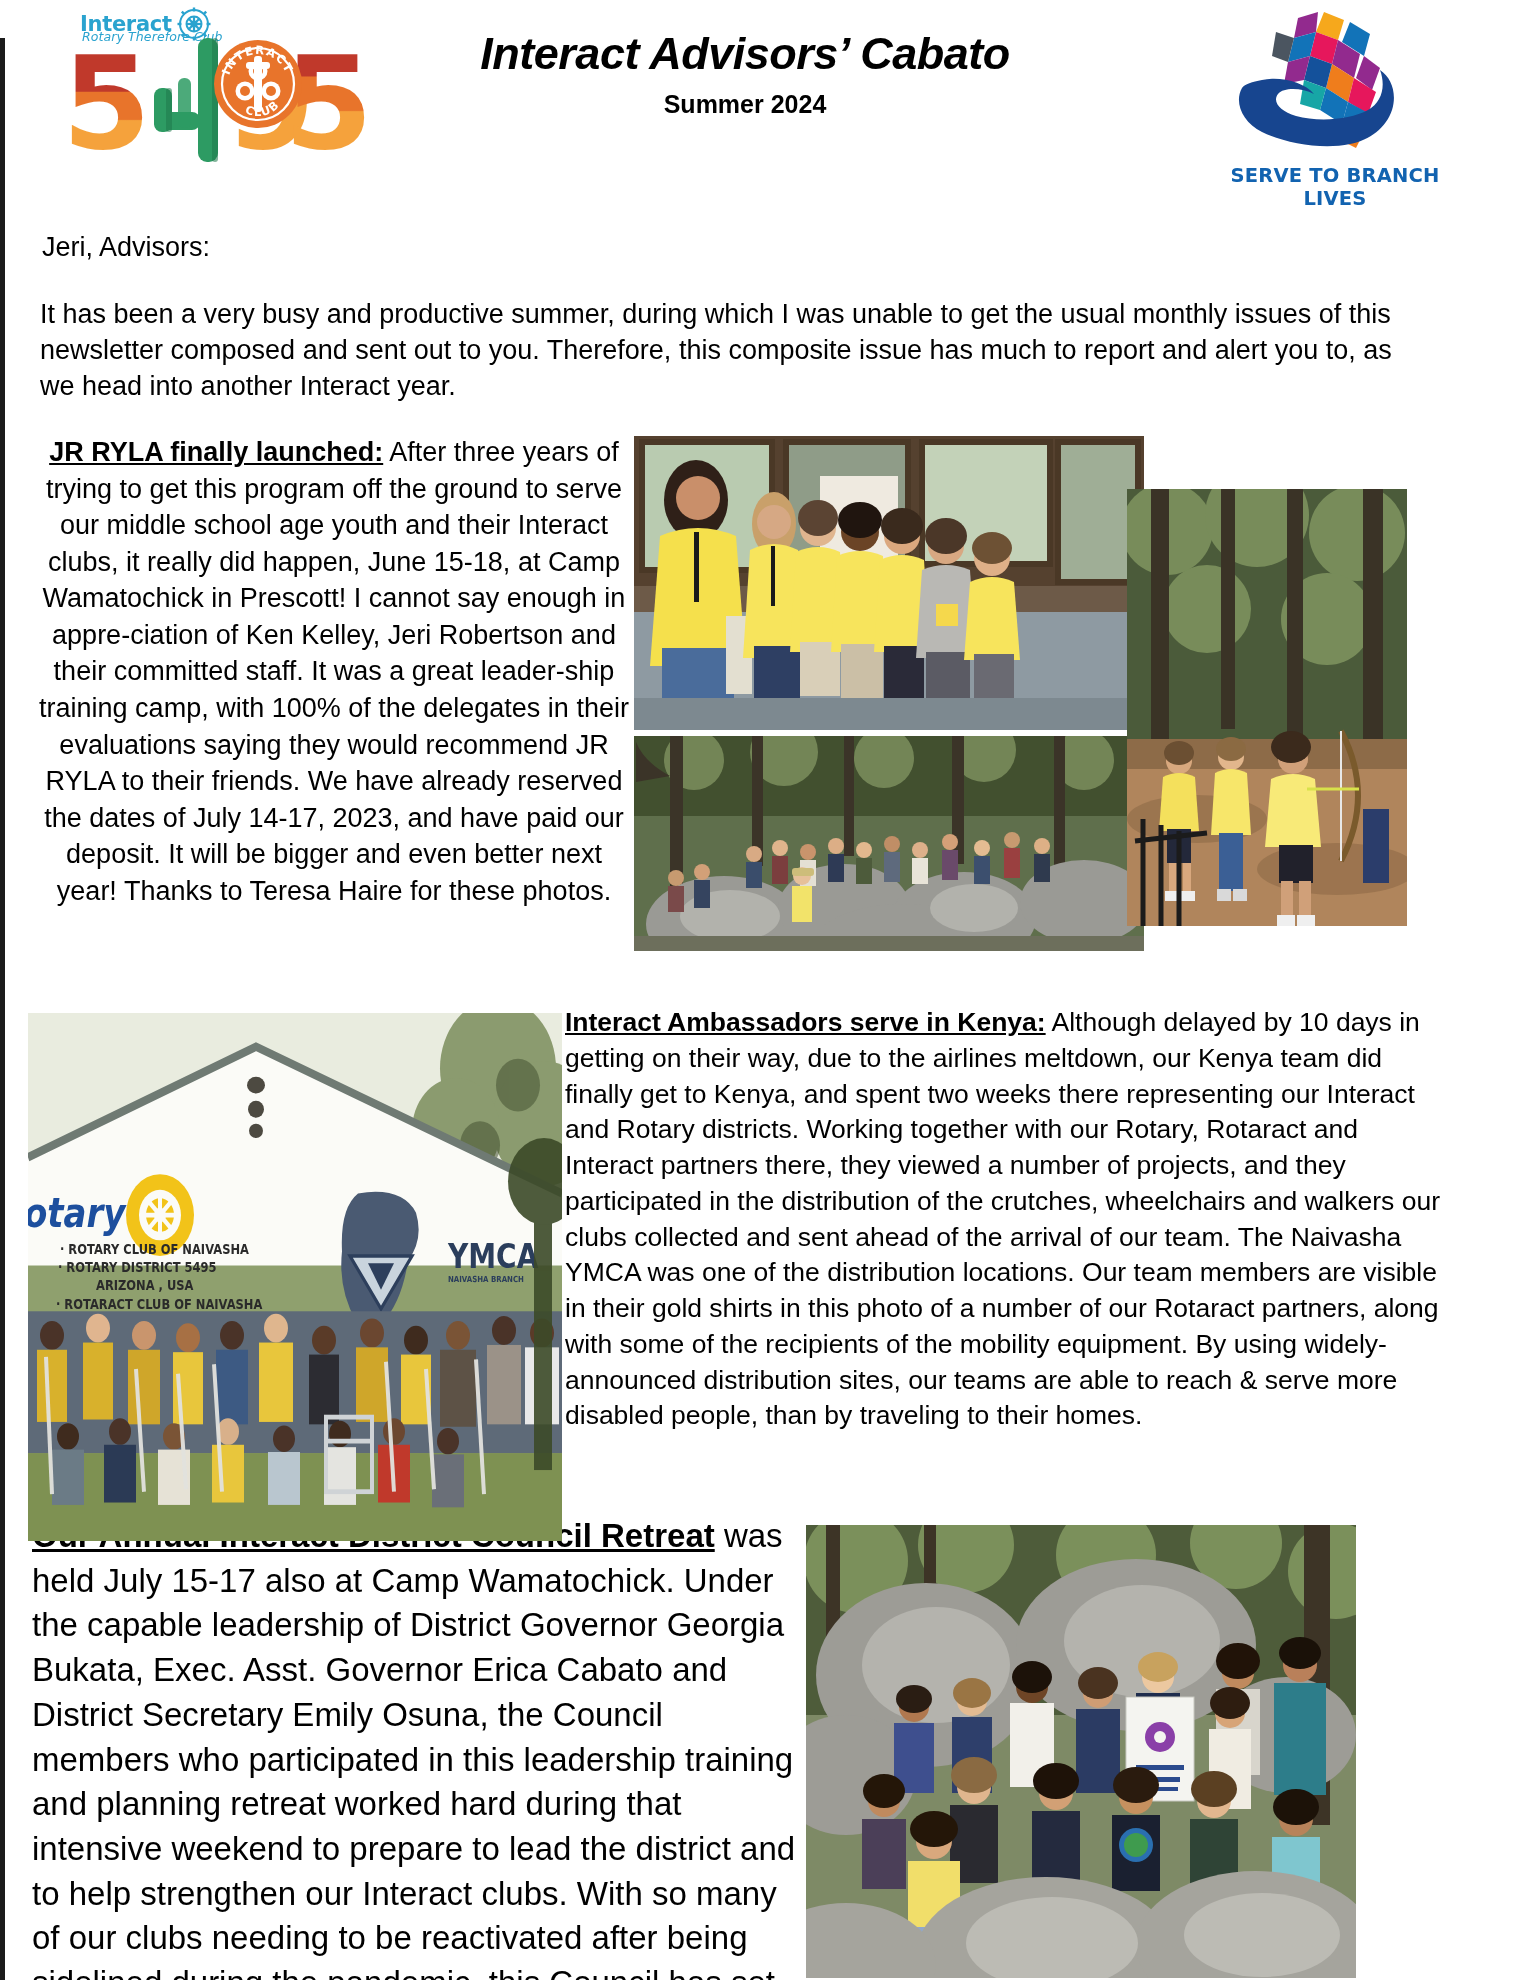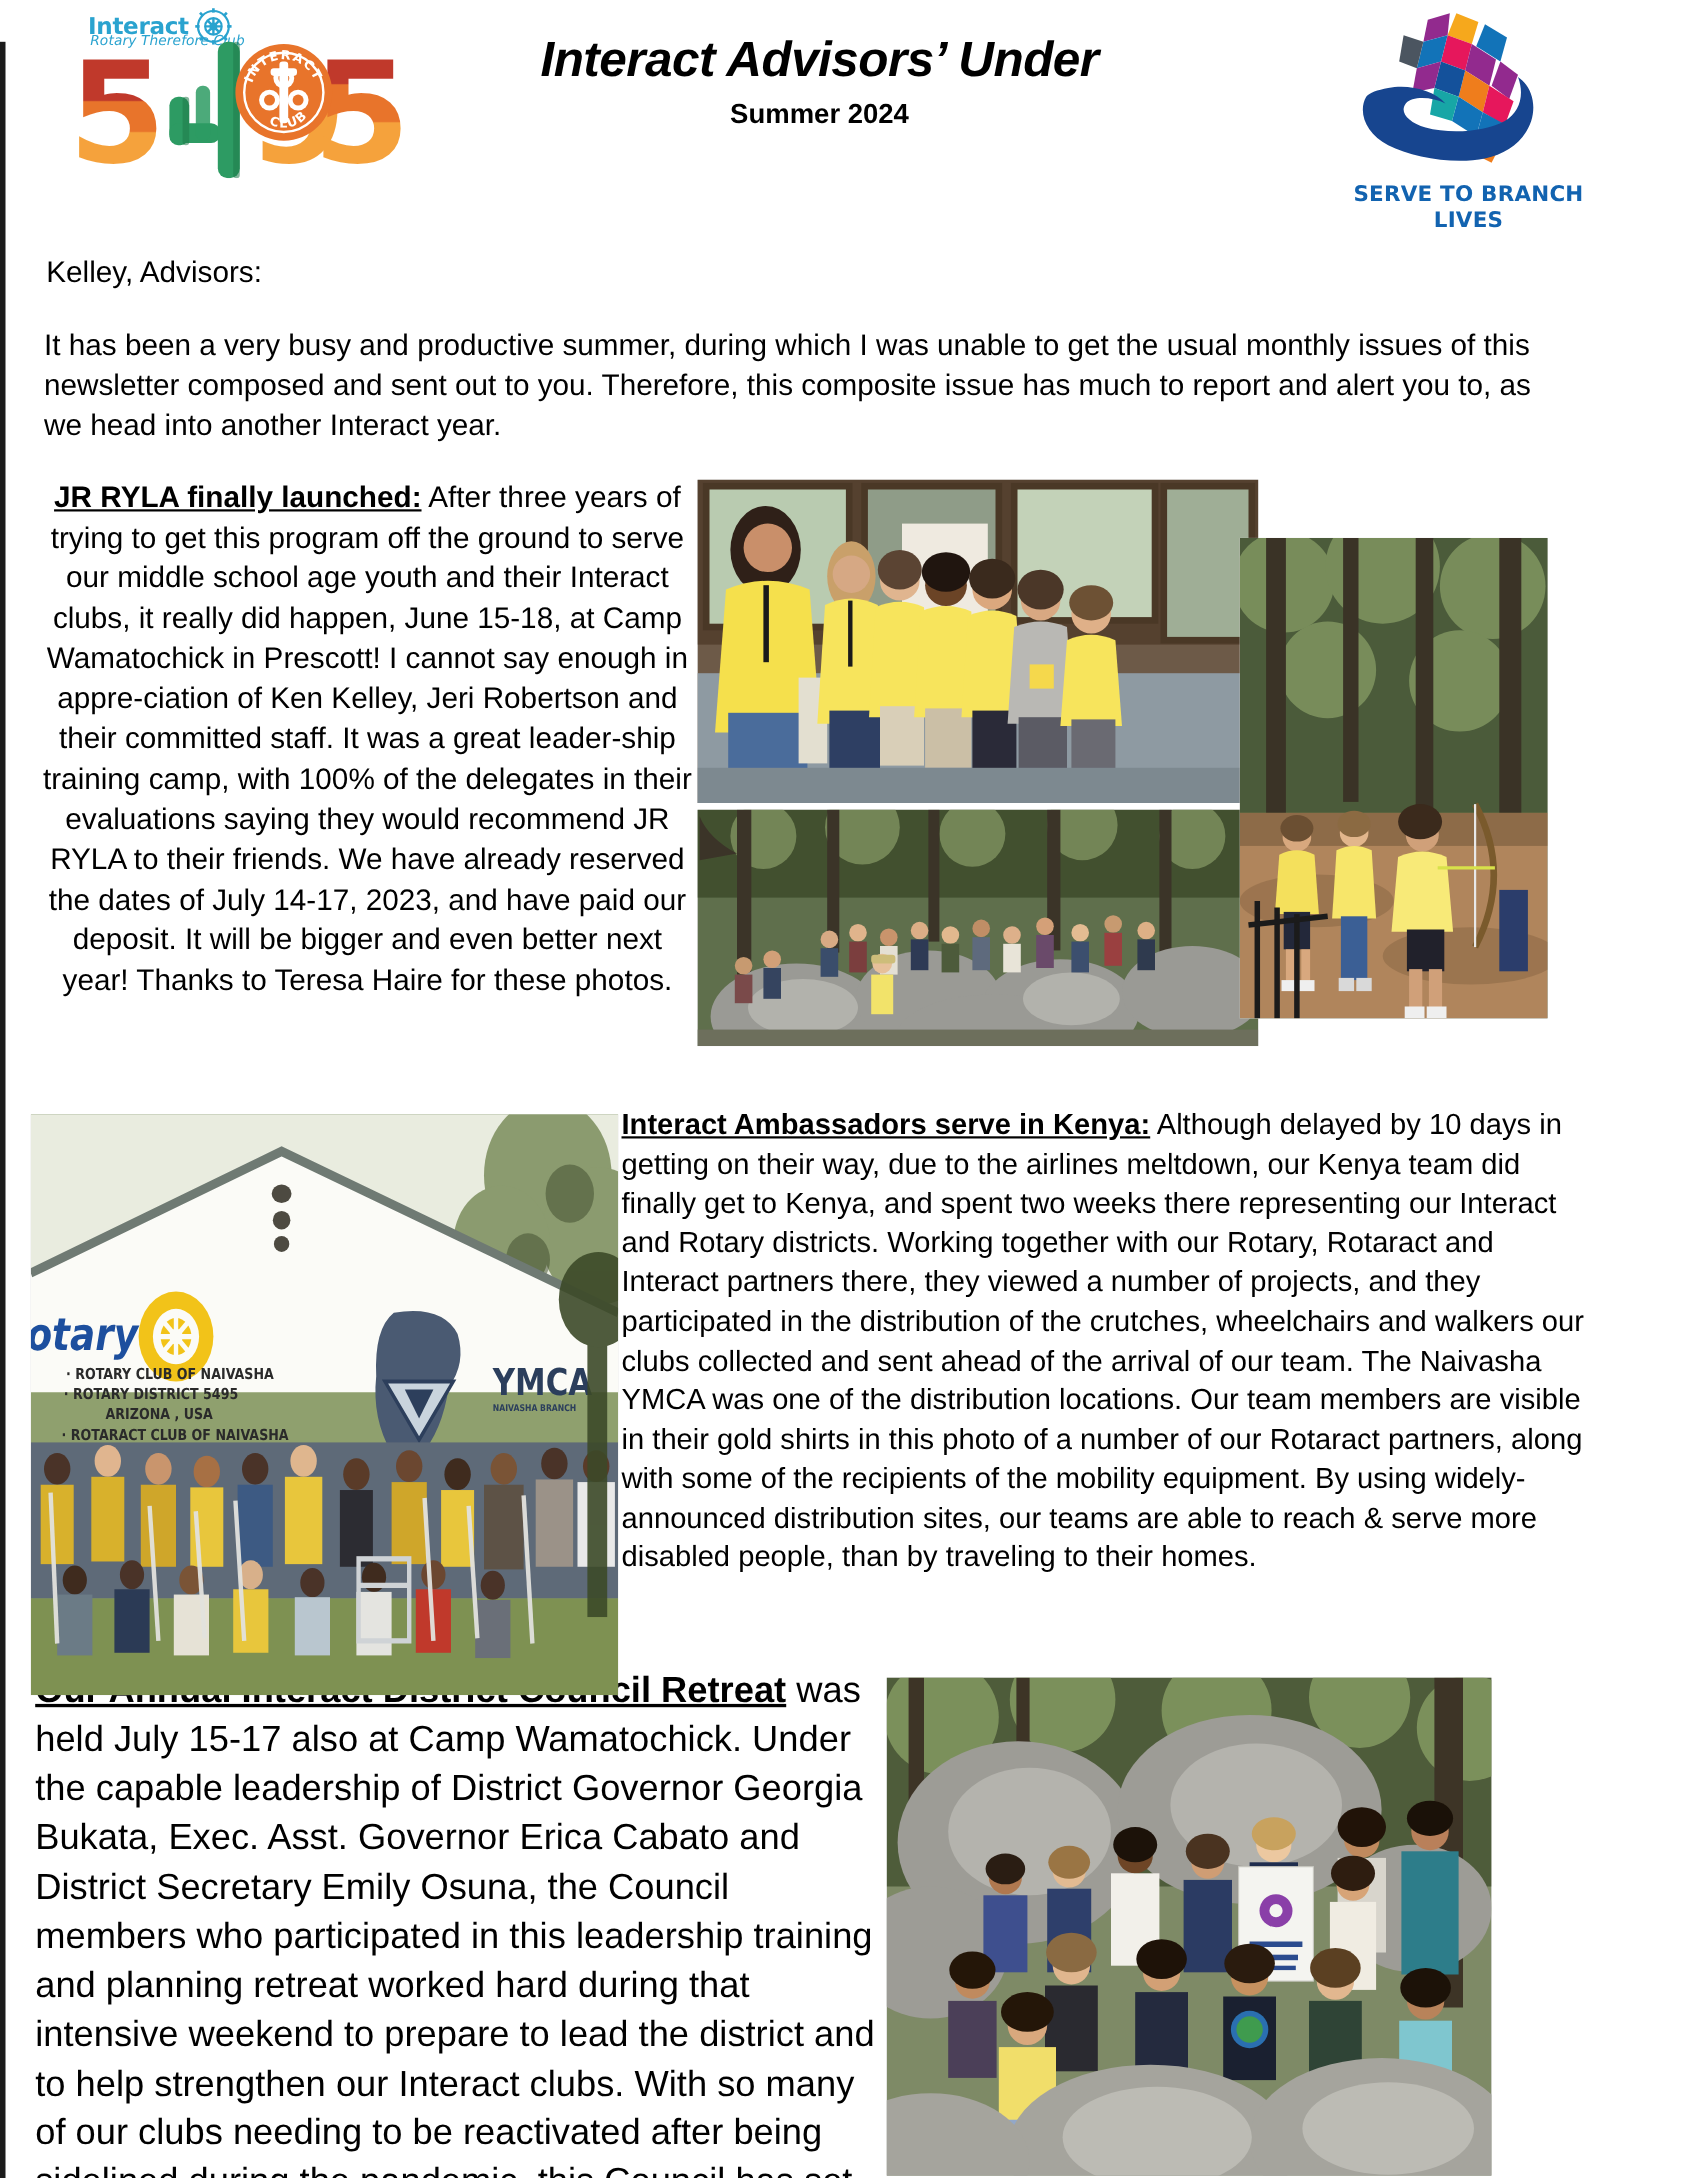--- a/index.html
+++ b/index.html
@@ -282,21 +282,21 @@
         <text font-family="DejaVu Sans, sans-serif" font-size="11.5" font-weight="bold" fill="#fff" letter-spacing="1.5">
           <textPath href="#sealTop" startOffset="9%">INTERACT</textPath>
         </text>
         <text font-family="DejaVu Sans, sans-serif" font-size="11.5" font-weight="bold" fill="#fff" letter-spacing="1.5">
           <textPath href="#sealBot" startOffset="34%">CLUB</textPath>
         </text>
       </svg>
     </div>
 
     <div class="title-block">
-      <h1 class="doc-title">Interact Advisors’ Under</h1>
+      <h1 class="doc-title">Interact Advisors’ Cabato</h1>
       <div class="doc-subtitle">Summer 2024</div>
     </div>
 
     <div class="serve-logo">
       <svg width="210" height="150" viewBox="0 0 210 150">
         <g transform="translate(28,2)">
           <g>
             <path d="M66 2 L86 10 L80 30 L58 22 Z" fill="#f6a81c"></path>
             <path d="M40 8 L60 2 L58 22 L36 28 Z" fill="#922a8e"></path>
             <path d="M92 12 L112 24 L106 46 L84 32 Z" fill="#1273b8"></path>
@@ -325,21 +325,21 @@
                    C 22 101, 14 92, 20 84
                    C 26 77, 44 78, 56 84
                    C 46 72, 22 66, 4 70
                    C -6 72, -13 74, -16 78 Z" fill="#17458f"></path>
         </g>
       </svg>
       <div class="serve-tagline">SERVE TO BRANCH LIVES</div>
     </div>
   </div>
 
-  <div class="greeting">Kelley, Advisors:</div>
+  <div class="greeting">Jeri, Advisors:</div>
   <div class="intro">It has been a very busy and productive summer, during which I was unable to get the usual monthly issues of this newsletter composed and sent out to you.  Therefore, this composite issue has much to report and alert you to, as we head into another Interact year.</div>
 
   <div class="col-jrryla">
     <span class="sec-head">JR RYLA finally launched:</span><span>  After three years of trying to get this program off the ground to serve our middle school age youth and their Interact clubs, it really did happen, June 15-18, at Camp Wamatochick in Prescott!  I cannot say enough in appre-ciation of Ken Kelley, Jeri Robertson and their committed staff.  It was a great leader-ship training camp, with 100% of the delegates in their evaluations saying they would recommend JR RYLA to their friends.  We have already reserved the dates of July 14-17, 2023, and have paid our deposit.  It will be bigger and even better next year!  Thanks to Teresa Haire for these photos.</span>
   </div>
 
   <div class="col-kenya">
     <span class="sec-head">Interact Ambassadors serve in Kenya:</span><span>  Although delayed by 10 days in getting on their way, due to the airlines meltdown, our Kenya team did finally get to Kenya, and spent two weeks there representing our Interact and Rotary districts.  Working together with our Rotary, Rotaract and Interact partners there, they viewed a number of projects, and they participated in the distribution of the crutches, wheelchairs and walkers our clubs collected and sent ahead of the arrival of our team.  The Naivasha YMCA was one of the distribution locations.  Our team members are visible in their gold shirts in this photo of a number of our Rotaract partners, along with some of the recipients of the mobility equipment.  By using widely-announced distribution sites, our teams are able to reach &amp; serve more disabled people, than by traveling to their homes.</span>
   </div>
 

